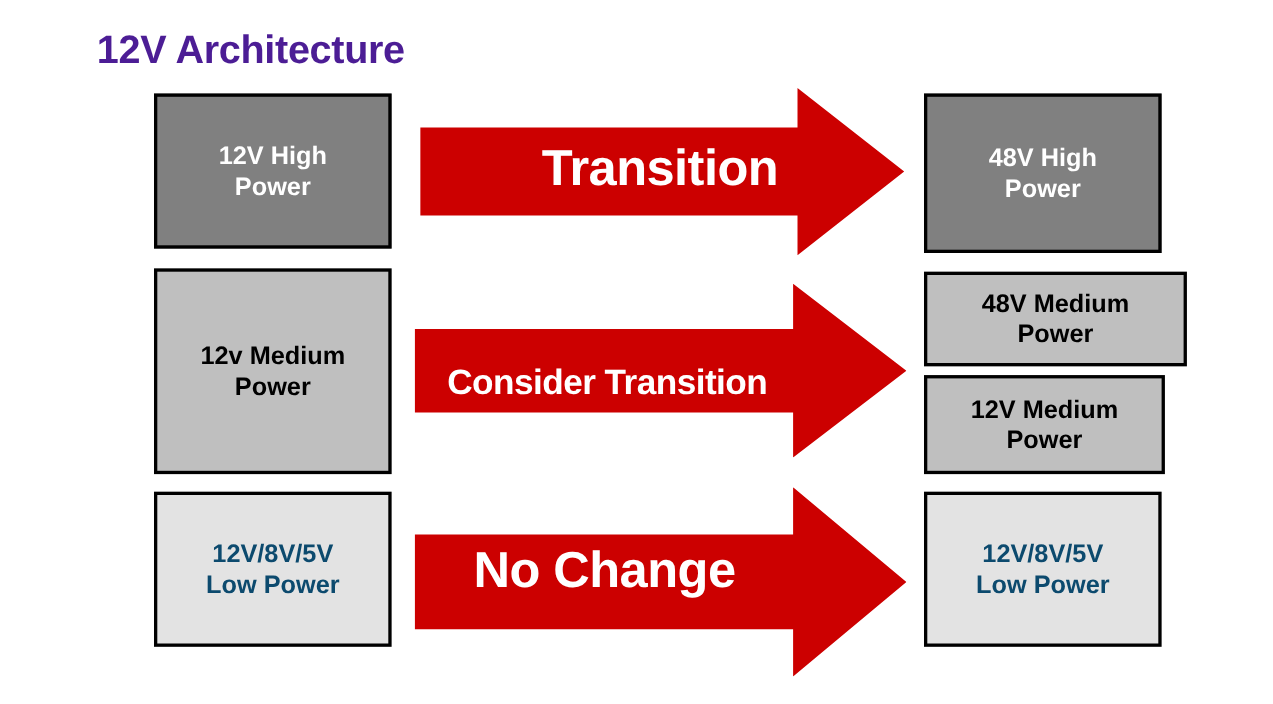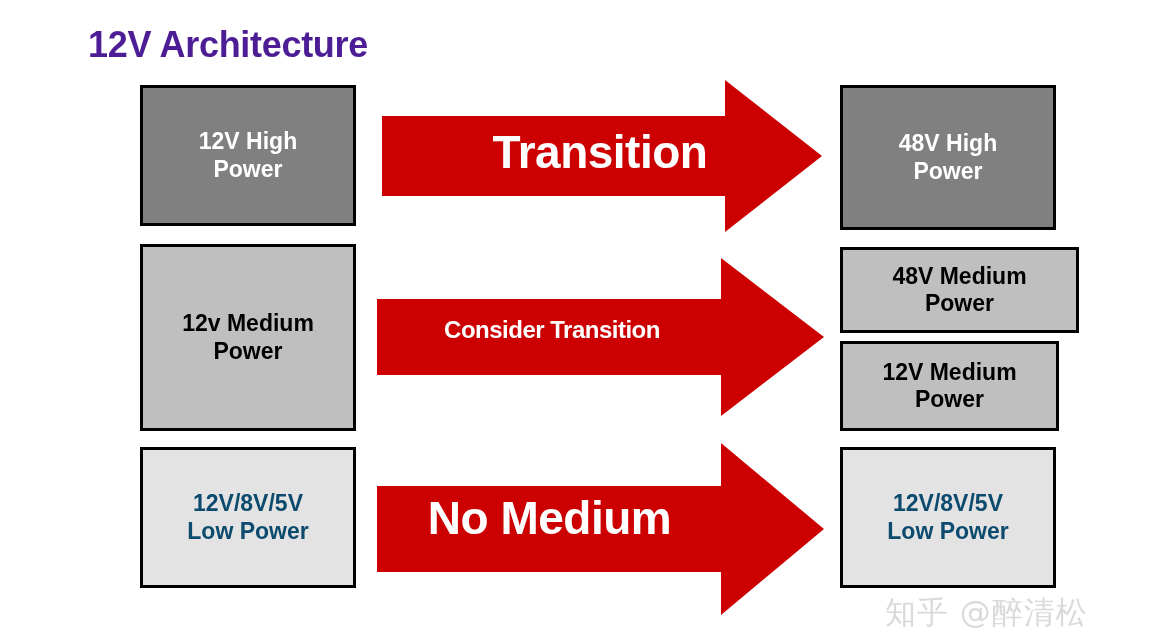--- a/index.html
+++ b/index.html
@@ -77,21 +77,21 @@
     font-weight: bold;
     white-space: nowrap;
     text-align: center;
     letter-spacing: -0.5px;
   }
 
   #arrow-transition { left: 382px; top: 80px;  width: 440px; height: 152px; }
   #label-transition { left: 382px; top: 125px; width: 340px; font-size: 46px; margin-left: 48px; }
 
   #arrow-consider   { left: 377px; top: 258px; width: 447px; height: 158px; }
-  #label-consider   { left: 377px; top: 316px; width: 350px; font-size: 24px; }
+  #label-consider   { left: 377px; top: 329px; width: 350px; font-size: 32px; }
 
   #arrow-nochange   { left: 377px; top: 443px; width: 447px; height: 172px; }
   #label-nochange   { left: 377px; top: 491px; width: 345px; font-size: 46px; }
 
   
   #watermark {
     position: absolute;
     left: 885px;
     top: 592px;
     font-size: 31px;
@@ -170,17 +170,16 @@
       <polygon points="0,41 344,41 344,0 447,79 344,158 344,117 0,117" fill="#CC0000"></polygon>
     </svg>
   </div>
   <div class="arrow-label" id="label-consider">Consider Transition</div>
 
   <div class="arrow" id="arrow-nochange">
     <svg viewBox="0 0 447 172" preserveAspectRatio="none">
       <polygon points="0,43 344,43 344,0 447,86 344,172 344,129 0,129" fill="#CC0000"></polygon>
     </svg>
   </div>
-  <div class="arrow-label" id="label-nochange">No Medium</div>
+  <div class="arrow-label" id="label-nochange">No Change</div>
 
-  <div id="watermark">知乎 @醉清松</div>
 
 </div>
 
 </body></html>

